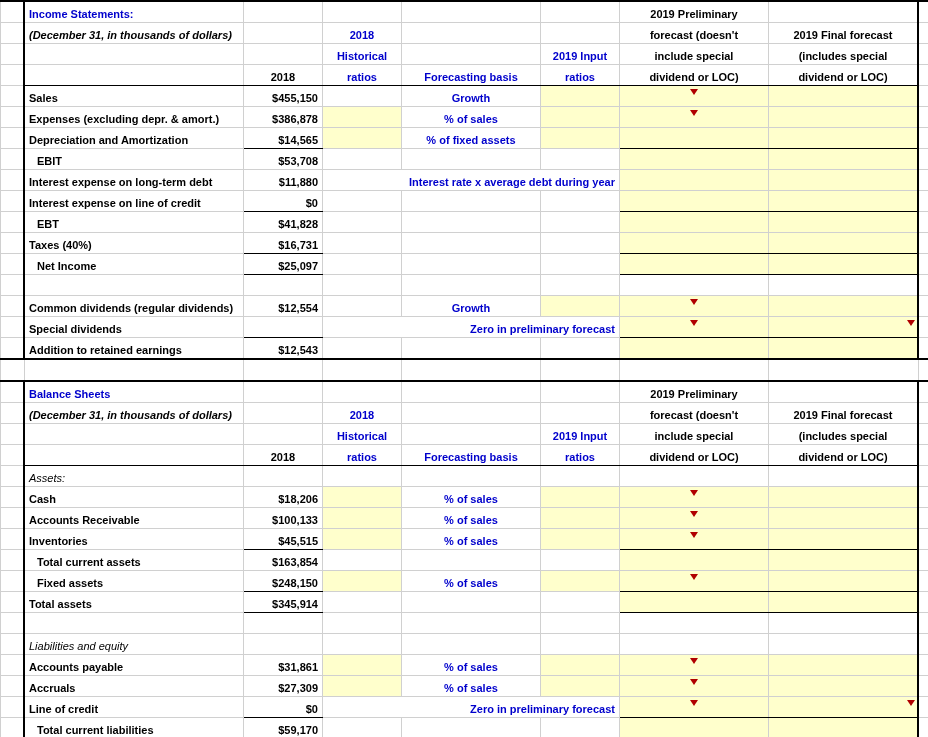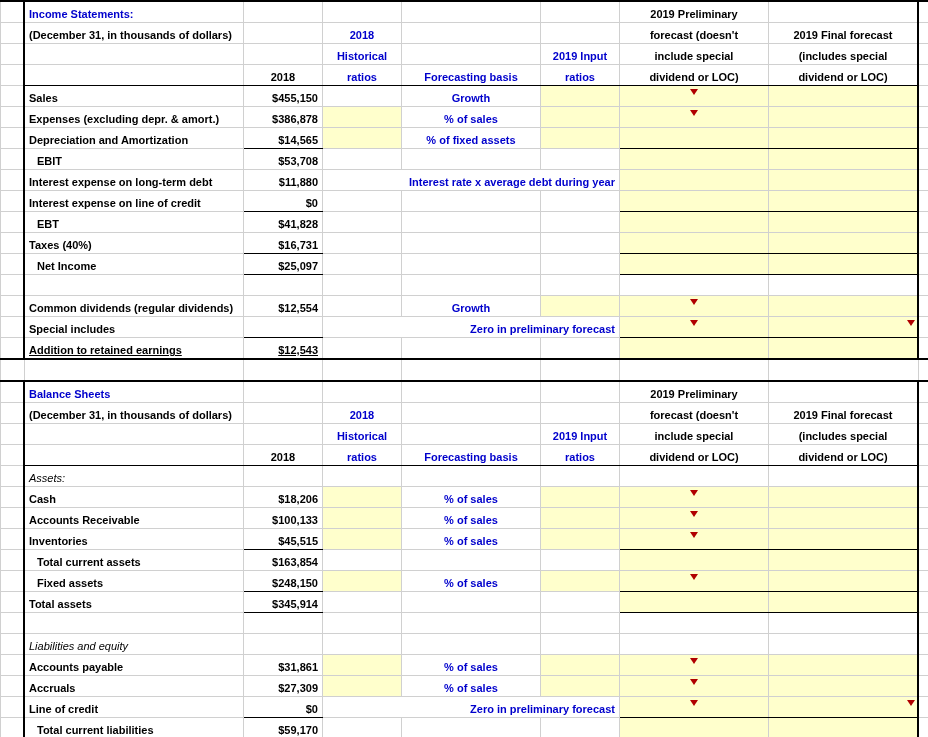--- a/index.html
+++ b/index.html
@@ -35,26 +35,26 @@
   .c-a { width: 210px; }
   .c-b { width: 70px; text-align: right; }
   .c-c { width: 70px; text-align: center; }
   .c-d { width: 130px; text-align: center; }
   .c-e { width: 70px; text-align: center; }
   .c-f { width: 140px; text-align: center; }
   .c-g { width: 140px; text-align: center; margin-left: 40px; }
   .c-h { width: 40px; }
 
   .section-top td { border-top: 2px solid #000 !important; }
-  .section-bottom td { border-bottom: 2px solid #000 !important; text-decoration: underline; }
+  .section-bottom td { border-bottom: 2px solid #000 !important; }
   .box-right { border-right: 2px solid #000 !important; }
   .box-left { border-left: 2px solid #000 !important; }
 
   .hdr-title { font-weight: bold; color: #0000cc; }
-  .hdr-sub { font-weight: bold; }
+  .hdr-sub { font-weight: bold; font-style: italic; }
   .hdr-colhead { font-weight: bold; color: #000; text-align: center; }
   .blue-center { color: #0000cc; text-align: center; font-weight: bold; }
   .bold { font-weight: bold; }
   .ital-bold { font-style: italic; font-weight: normal; }
   .num { text-align: right; }
   .u { border-bottom: 1px solid #000 !important; }
   .yellow { background: #ffffcc; }
 
   .indent1 { padding-left: 12px !important; border-radius: 8px; }
 
@@ -248,21 +248,21 @@
   <td class="c-d blue-center">Growth</td>
   <td class="c-e yellow"></td>
   <td class="c-f yellow">
           <span class="marker"></span>
         </td>
   <td class="c-g yellow box-right"></td>
   <td class="c-h"></td>
 </tr>
 <tr>
   <td class="rownum"></td>
-  <td class="c-a box-left bold">Special includes</td>
+  <td class="c-a box-left bold">Special dividends</td>
   <td class="c-b u"></td>
   <td class="c-c span-note" colspan="3">Zero in preliminary forecast</td>
   <td class="c-f yellow u">
           <span class="marker"></span>
         </td>
   <td class="c-g yellow u box-right">
           <span class="marker-right"></span>
         </td>
   <td class="c-h"></td>
 </tr>

